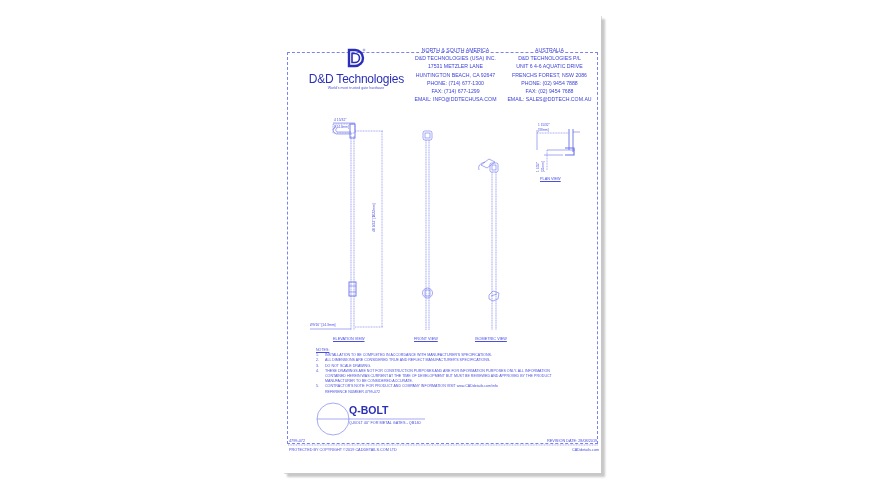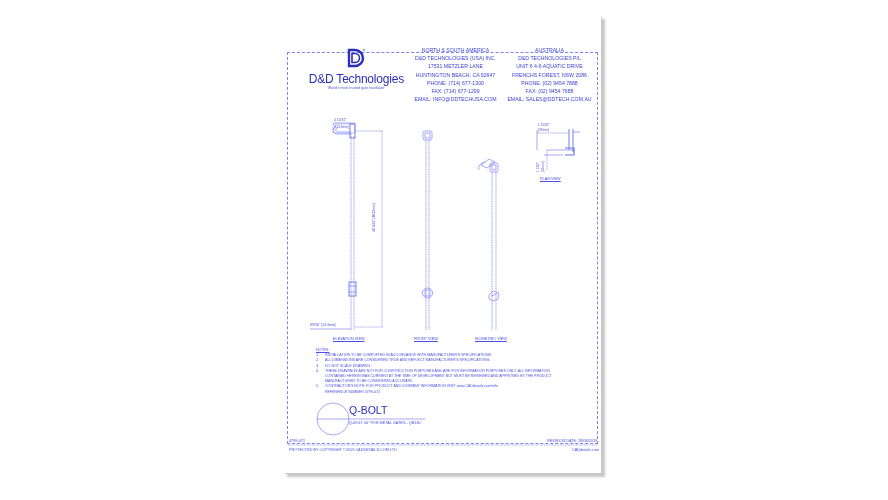--- a/index.html
+++ b/index.html
@@ -10,21 +10,21 @@
   .brand { position:absolute; left:308px; top:72px; width:96px; text-align:right; font-size:12px; color:#2b2fb8; letter-spacing:-0.2px; }
   .tagline { position:absolute; left:306px; top:86px; width:100px; text-align:center; font-size:3.6px; color:#5055d8; }
   .addr { position:absolute; top:46px; width:95px; text-align:center; font-size:5.2px; line-height:8.2px; color:#3a3fd6; white-space:nowrap; }
   .addr div { height:8.2px; }
   .svgwrap { position:absolute; left:0; top:0; width:888px; height:500px; }
   .label { position:absolute; font-size:3.8px; color:#4a4fe0; text-decoration:underline; white-space:nowrap; }
   .notes { position:absolute; left:316px; top:348px; width:280px; font-size:3.6px; line-height:5.2px; color:#4a4fe0; }
   .notes .h { text-decoration:underline; }
   .notes .item { display:flex; }
   .notes .num { width:9px; flex:none; }
-  .title-main { position:absolute; left:349px; top:404px; font-size:10.5px; color:#2b2fb8; }
+  .title-main { position:absolute; left:349px; top:404px; font-size:10.5px; color:#2b2fb8;font-weight:bold; }
   .title-sub { position:absolute; left:349px; top:421px; font-size:3.8px; color:#4a4fe0; white-space:nowrap; }
   .foot { position:absolute; font-size:3.8px; color:#4a4fe0; white-space:nowrap; }
 </style>
 </head>
 <body>
 
 <div class="sheet"></div>
 <div class="frame"></div>
 
 <svg class="logo-mark" viewBox="0 0 22 22">

